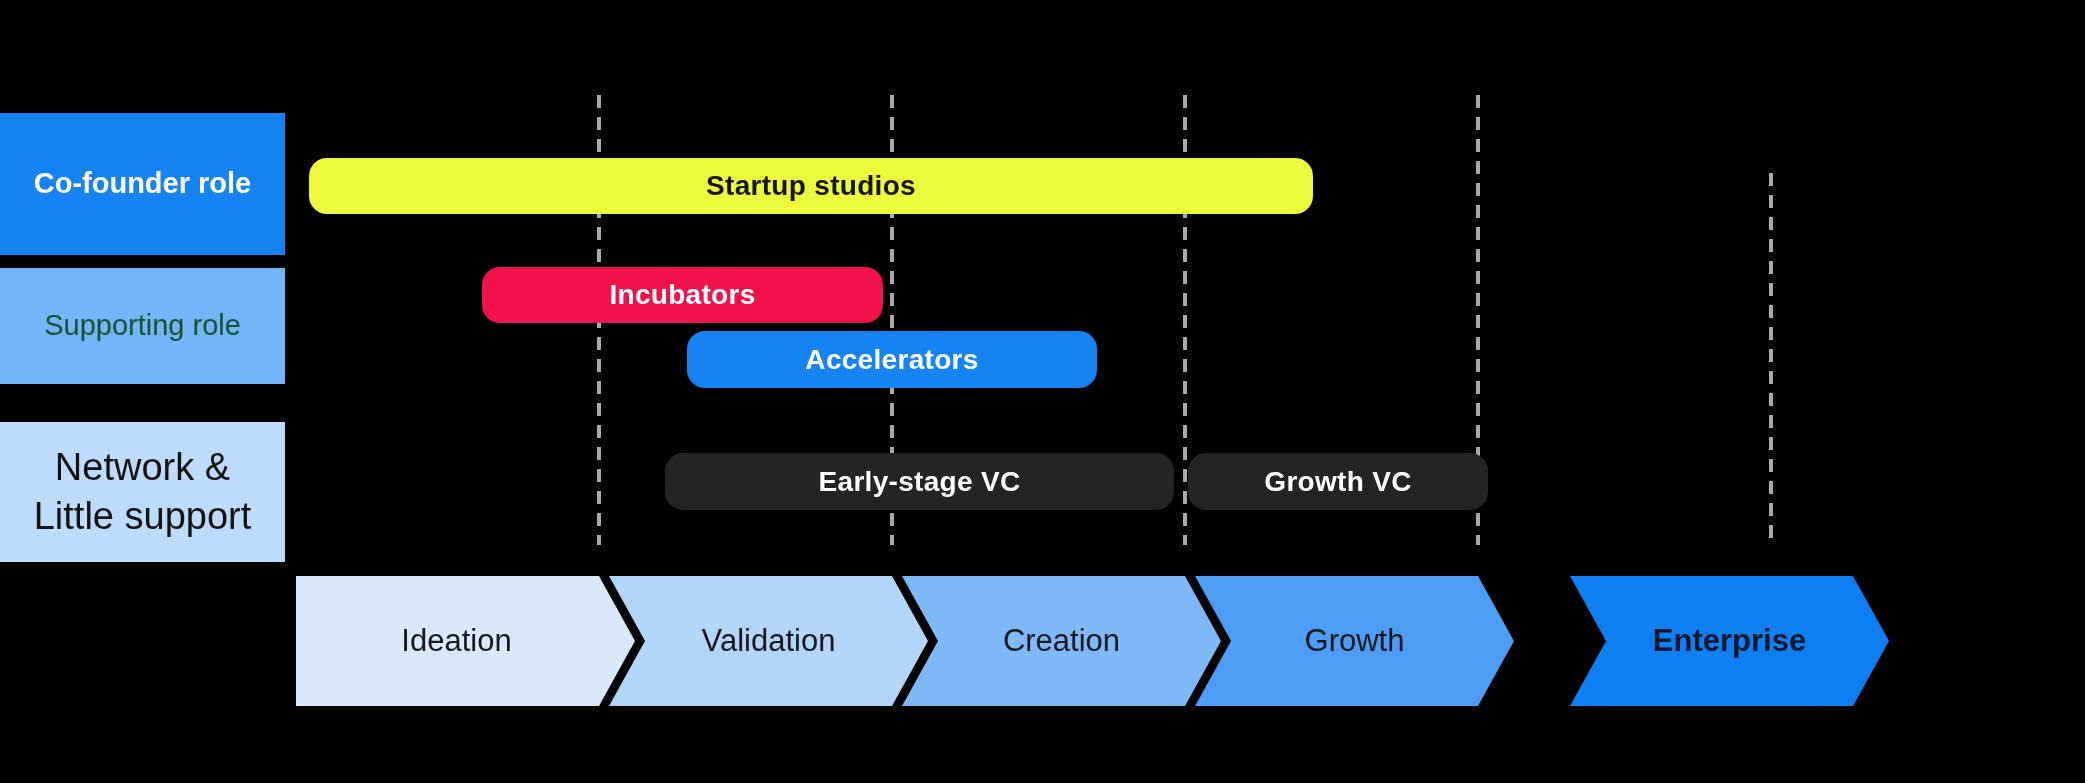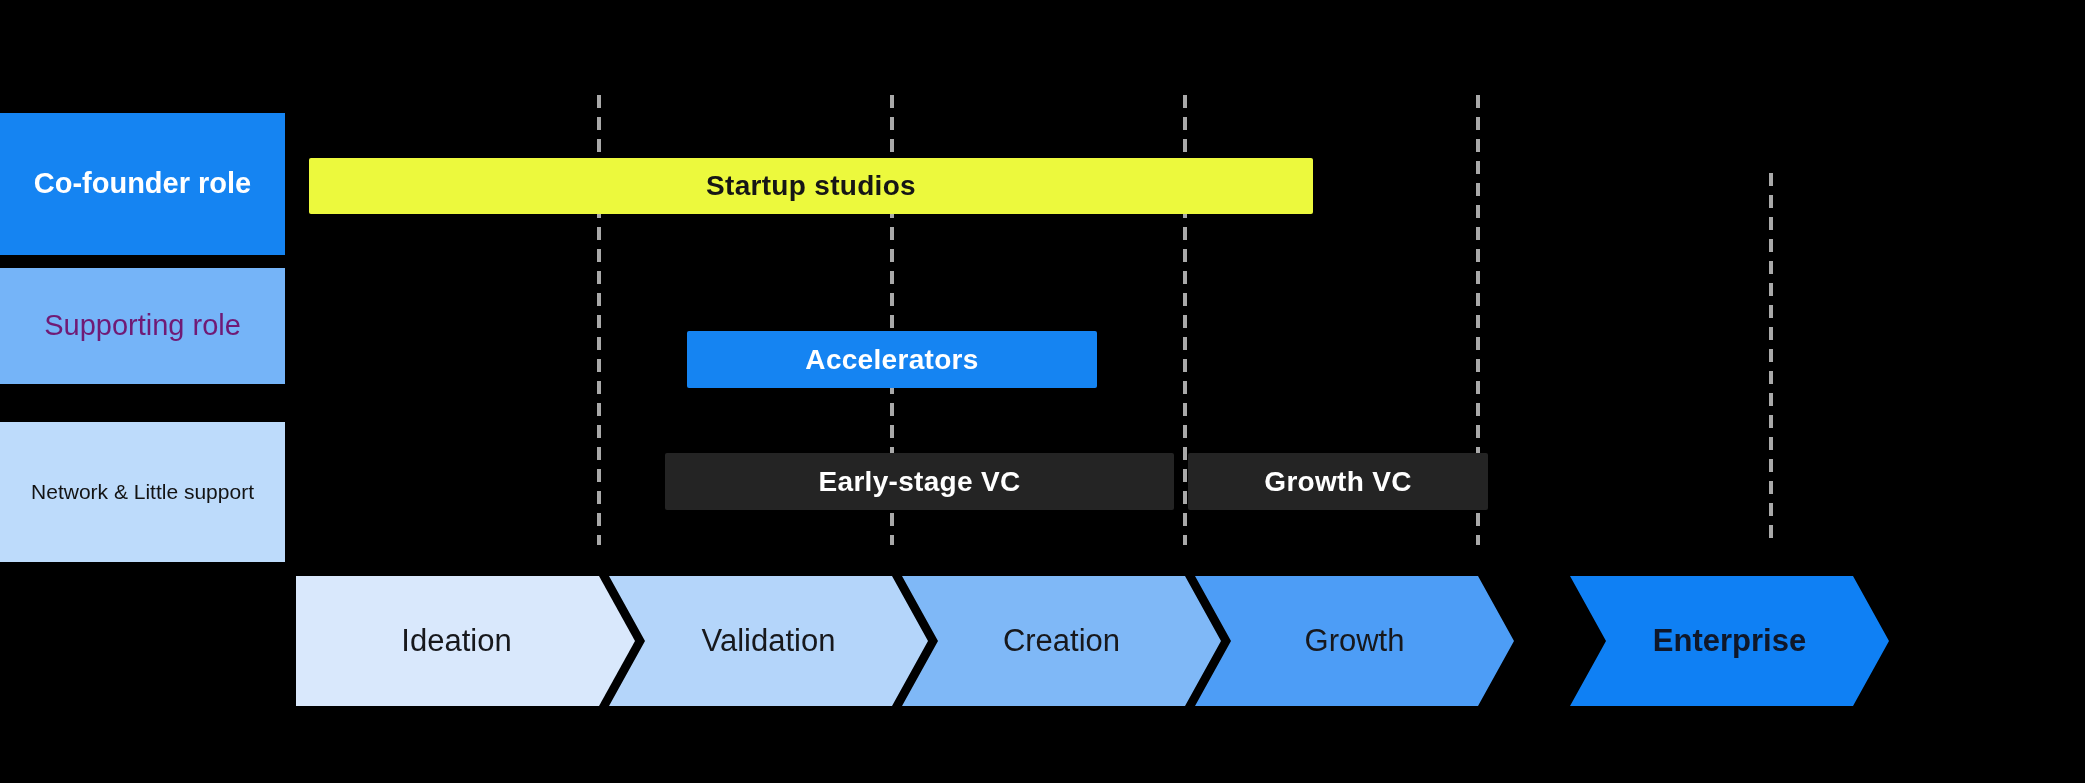--- a/index.html
+++ b/index.html
@@ -10,39 +10,39 @@
     font-family:"Liberation Sans","DejaVu Sans",sans-serif;
     overflow:hidden;
   }
   
   .rowlabel{
     position:absolute;left:0;width:285px;
     display:flex;align-items:center;justify-content:center;text-align:center;
     line-height:1.28;padding:12px 14px;box-sizing:border-box;
   }
   #rowlabel-cofounder{top:113px;height:142px;background:#1584f2;color:#ffffff;font-weight:bold;font-size:29px;}
-  #rowlabel-supporting{top:268px;height:116px;background:#75b4f8;color:#701a75;font-size:29px;}
-  #rowlabel-network{top:422px;height:140px;background:#bddbfb;color:#131313;font-size:21px;}
+  #rowlabel-supporting{top:268px;height:116px;background:#75b4f8;color:#14532d;font-size:29px;}
+  #rowlabel-network{top:422px;height:140px;background:#bddbfb;color:#131313;font-size:38px;}
 
   
   .vdash{
     position:absolute;width:4px;
     background:repeating-linear-gradient(to bottom,#a9a9a9 0px,#a9a9a9 13px,transparent 13px,transparent 22px);
     z-index:1;
   }
   .vdash.tall{top:95px;height:450px;}
   #vdash-1{left:597px;}
   #vdash-2{left:890px;}
   #vdash-3{left:1183px;}
   #vdash-4{left:1476px;}
   #vdash-5{left:1769px;top:173px;height:367px;}
 
   
   .bar{
-    position:absolute;z-index:2;border-radius:2px;
+    position:absolute;z-index:2;border-radius:18px;
     display:flex;align-items:center;justify-content:center;
     font-weight:bold;font-size:28px;letter-spacing:.3px;
   }
   #bar-startup-studios{left:309px;top:158px;width:1004px;height:56px;background:#ecf93d;color:#161616;}
   #bar-incubators{left:482px;top:267px;width:401px;height:56px;background:#f01248;color:#ffffff;}
   #bar-accelerators{left:687px;top:331px;width:410px;height:57px;background:#1584f2;color:#ffffff;}
   #bar-early-vc{left:665px;top:453px;width:509px;height:57px;background:#242424;color:#ffffff;}
   #bar-growth-vc{left:1188px;top:453px;width:300px;height:57px;background:#242424;color:#ffffff;}
   #bar-private-equity{left:1503px;top:453px;width:259px;height:57px;background:#242424;color:#ffffff;}
 
@@ -78,20 +78,23 @@
 
   <div class="vdash tall" id="vdash-1"></div>
   <div class="vdash tall" id="vdash-2"></div>
   <div class="vdash tall" id="vdash-3"></div>
   <div class="vdash tall" id="vdash-4"></div>
   <div class="vdash" id="vdash-5"></div>
 
   <div class="bar" id="bar-startup-studios">
     <span>Startup studios</span>
   </div>
+  <div class="bar" id="bar-incubators">
+    <span>Incubators</span>
+  </div>
   <div class="bar" id="bar-accelerators">
     <span>Accelerators</span>
   </div>
   <div class="bar" id="bar-early-vc">
     <span>Early-stage VC</span>
   </div>
   <div class="bar" id="bar-growth-vc">
     <span>Growth VC</span>
   </div>
 

